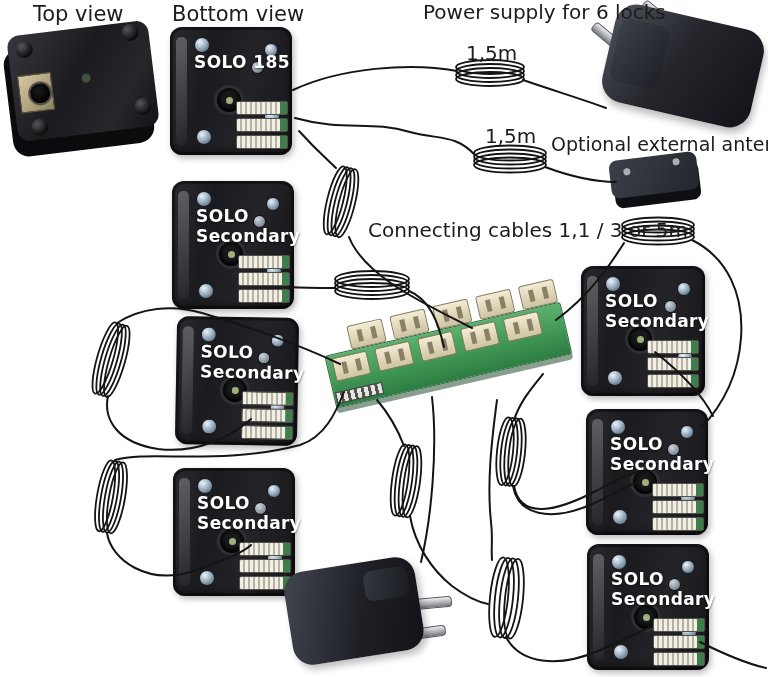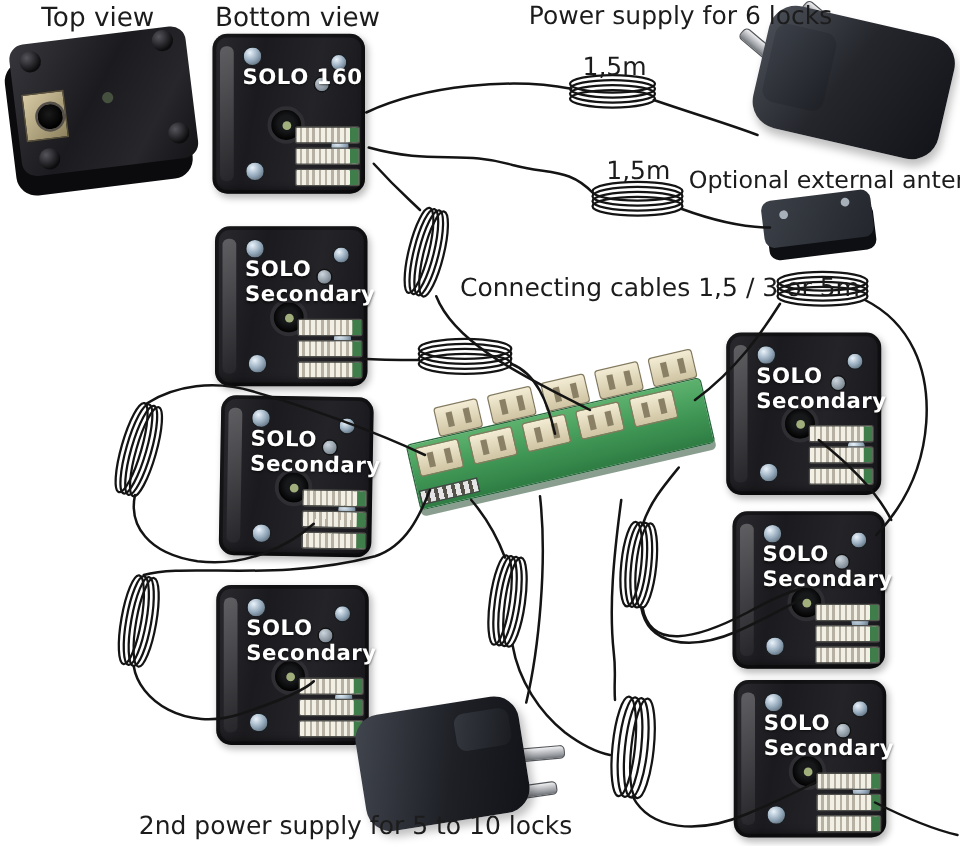--- a/index.html
+++ b/index.html
@@ -191,22 +191,21 @@
       </g>
     </g>
   </svg>
 
   <div class="lbl" style="left:33px;top:2px;font-size:21px;">Top view</div>
   <div class="lbl" style="left:172px;top:2px;font-size:21px;">Bottom view</div>
   <div class="lbl" style="left:423px;top:0px;font-size:20px;">Power supply for 6 locks</div>
   <div class="lbl bold" style="left:466px;top:41px;font-size:20px;">1,5m</div>
   <div class="lbl bold" style="left:485px;top:124px;font-size:20px;">1,5m</div>
   <div class="lbl" style="left:551px;top:133px;font-size:19px;">Optional external antenna</div>
-  <div class="lbl" style="left:368px;top:218px;font-size:20px;">Connecting cables 1,5 / 3 or 5m</div>
-  <div class="lbl" style="left:111px;top:648px;font-size:20px;">2nd power supply for 5 to 10 locks</div>
+  <div class="lbl" style="left:368px;top:218px;font-size:20px;">Connecting cables 1,1 / 3 or 5m</div>
 
   <div class="topview">
     <div class="tv-side"></div>
     <div class="tv-face">
       <span class="tv-screw t1"></span>
       <span class="tv-screw t2"></span>
       <span class="tv-screw t3"></span>
       <span class="tv-screw t4"></span>
       <span class="brass"></span>
       <span class="tv-dot"></span>
@@ -214,21 +213,21 @@
   </div>
 
   <div class="lock" style="left:170px;top:27px;">
     <span class="screw s-tl"></span>
       <span class="screw s-tr"></span>
     <span class="screw s-bl"></span>
       <span class="screw s-br"></span>
     <span class="mini-screw"></span>
     <span class="hole"></span>
     <div class="lock-label">
-        <b>SOLO 160</b>
+        <b>SOLO 185</b>
         <b></b>
       </div>
     <div class="conn">
         <i></i>
         <i></i>
         <i></i>
       </div>
   </div>
 
   <div class="lock" style="left:172px;top:181px;">

